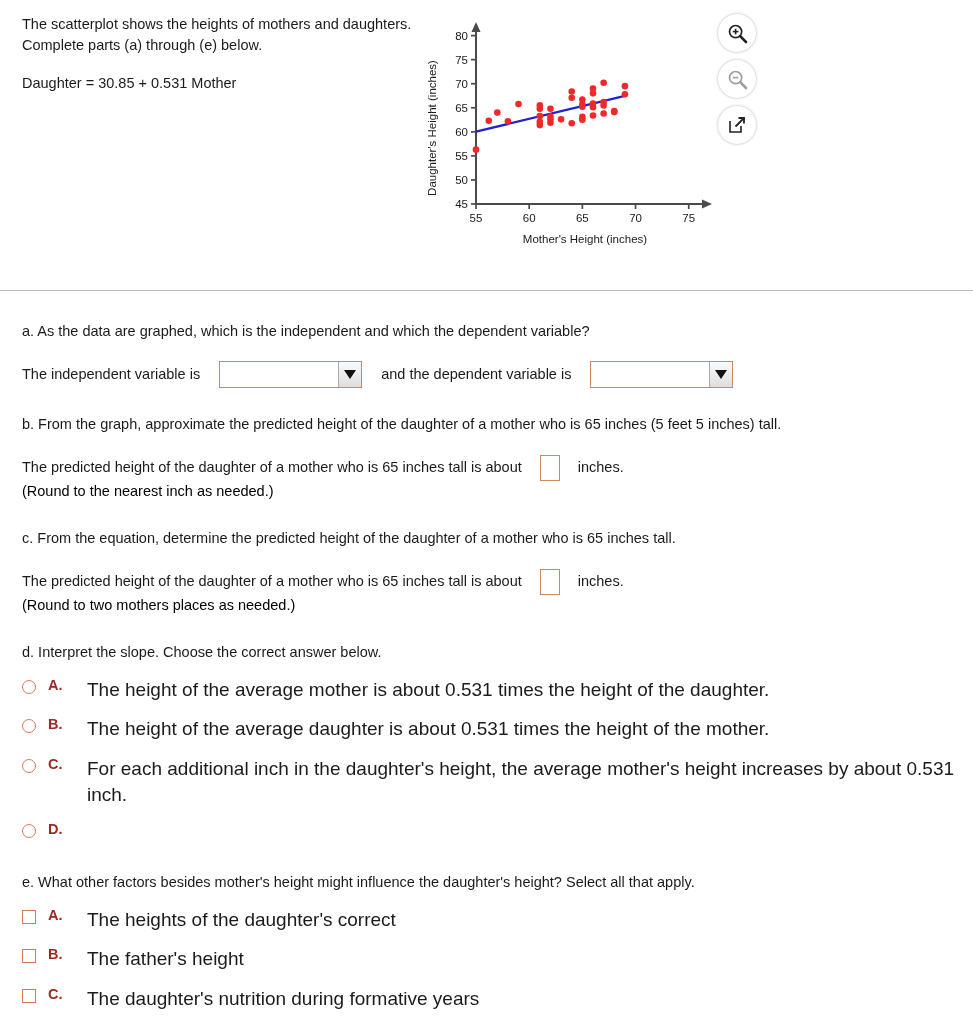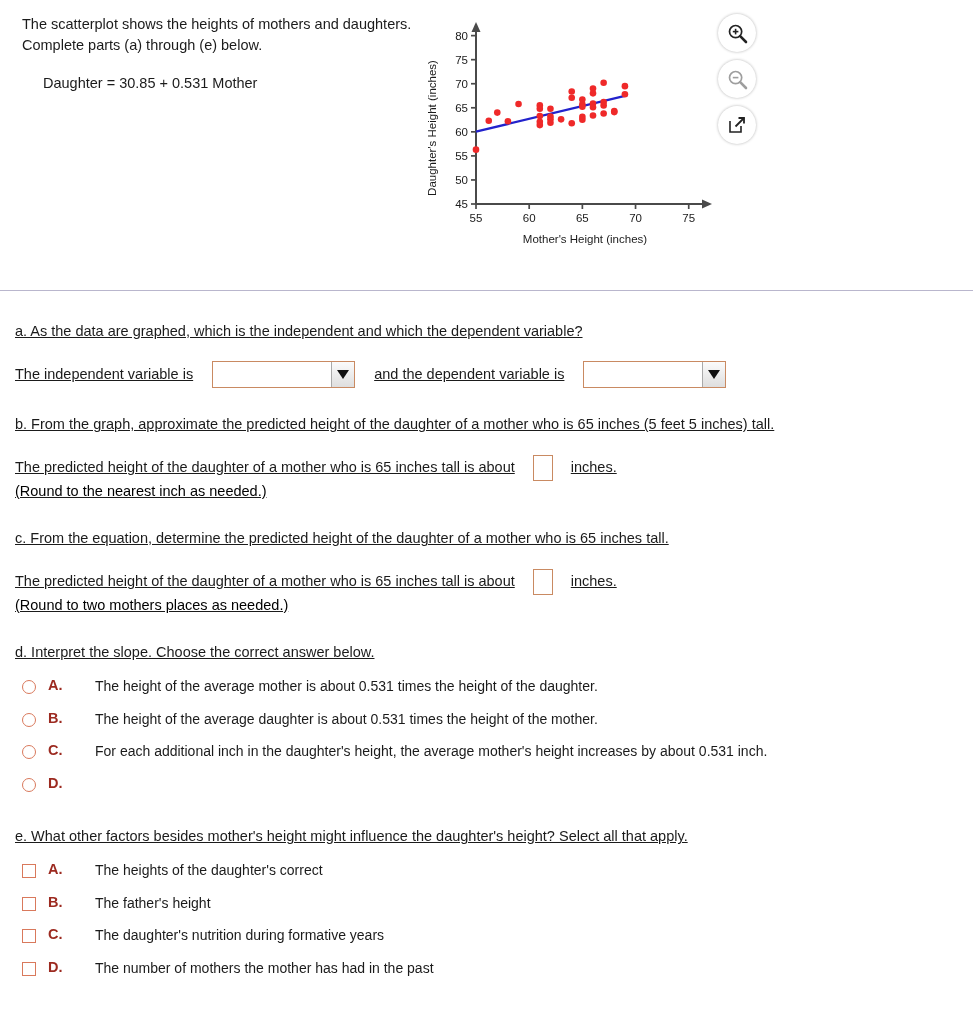--- a/index.html
+++ b/index.html
@@ -25,21 +25,20 @@
   #problem-stem {
     position: absolute;
     left: 22px;
     top: 14px;
     width: 390px;
     line-height: 1.42;
     font-size: 14.5px;
   }
   #stem-line2 {
     margin-top: 18px;
-    margin-left: 21px;
   }
 
   
   #chart-figure {
     position: absolute;
     left: 420px;
     top: 8px;
     width: 300px;
     height: 250px;
   }
@@ -75,21 +74,21 @@
     background: #b9b6cd;
   }
 
   
   #question-body {
     position: absolute;
     left: 0;
     top: 291px;
     width: 973px;
   }
-  .part-block { padding-left: 15px; text-decoration: underline; }
+  .part-block { padding-left: 22px; }
   .q-prompt {
     font-size: 14.5px;
     line-height: 1.4;
   }
   .q-sentence {
     font-size: 14.5px;
     line-height: 1.45;
     display: flex;
     align-items: center;
     flex-wrap: wrap;
@@ -183,22 +182,22 @@
   }
   .choice-letter {
     color: #9c2a20;
     font-weight: bold;
     font-size: 14.5px;
     margin-left: 12px;
     flex: 0 0 auto;
     min-width: 19px;
   }
   .choice-text {
-    margin-left: 28px;
-    font-size: 14px;
+    margin-left: 20px;
+    font-size: 19px;
     line-height: 1.35;
   }
 
   .gap-sm { height: 20px; }
   .gap-md { height: 26px; }
   .gap-lg { height: 30px; }
 </style>
 </head>
 <body>
 

